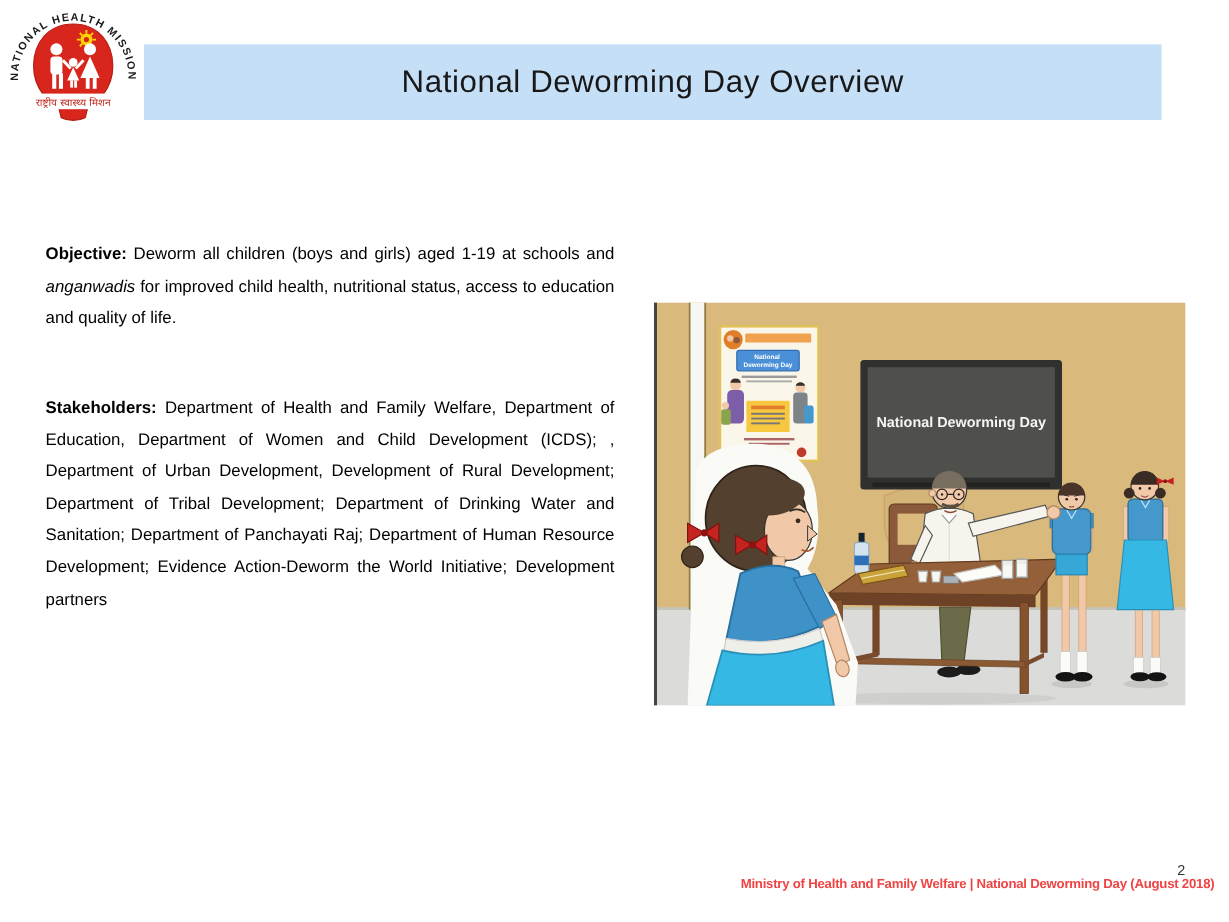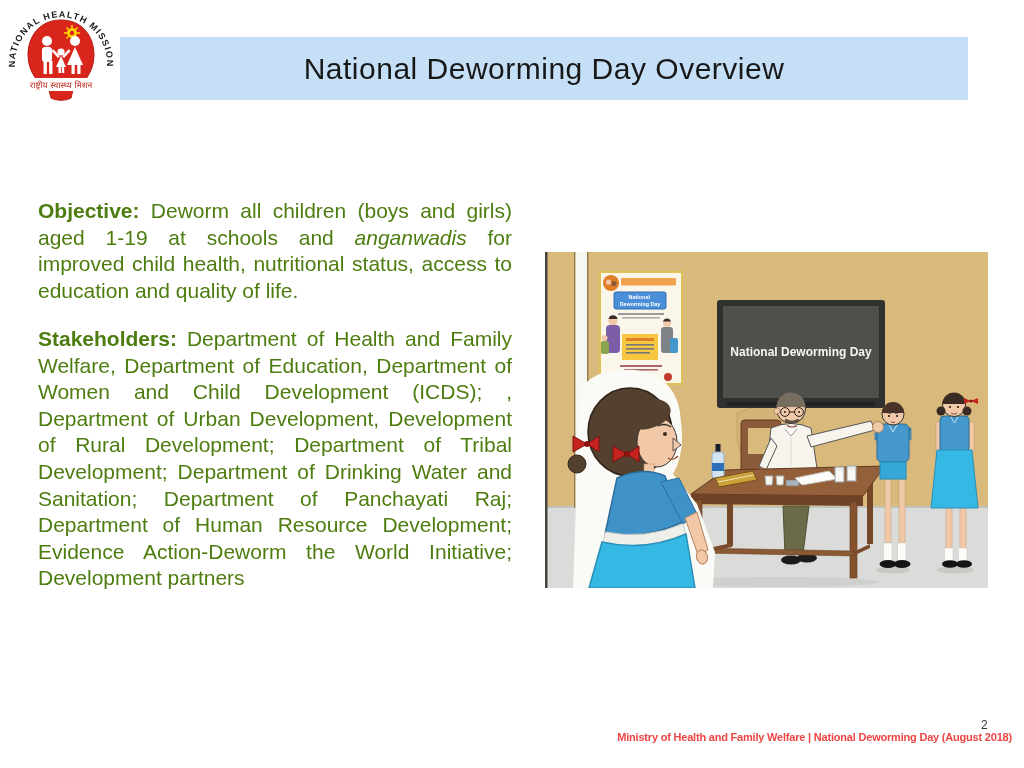--- a/index.html
+++ b/index.html
@@ -4,26 +4,26 @@
 <style>
   html,body{margin:0;padding:0;}
   body{width:1024px;height:768px;position:relative;overflow:hidden;background:#ffffff;
        font-family:"Liberation Sans", sans-serif;}
   .slide{position:absolute;inset:0;background:#ffffff;}
 
   .logo{position:absolute;left:8px;top:4px;width:106px;height:110px;}
 
   .banner{position:absolute;left:120px;top:37px;width:848px;height:63px;background:#C5DFF7;
           display:flex;align-items:center;justify-content:center;}
-  .banner-title{font-size:30px;font-weight:400;color:#181818;letter-spacing:.5px;white-space:nowrap;}
+  .banner-title{font-size:26px;font-weight:400;color:#181818;letter-spacing:.5px;white-space:nowrap;}
 
   .heading{position:absolute;left:38px;top:146px;font-size:24px;font-weight:bold;color:#3B3838;
            white-space:nowrap;}
 
-  .para{position:absolute;left:38px;width:474px;font-size:21px;line-height:26.6px;color:#4d7c0f;
+  .para{position:absolute;left:38px;width:474px;font-size:14px;line-height:26.6px;color:#000000;
         text-align:justify;}
   .para-objective{top:198px;}
   .para-stakeholders{top:326px;}
   .para b{font-weight:bold;}
   .ital{font-style:italic;}
 
   .illustration{position:absolute;left:545px;top:252px;width:443px;height:336px;}
 
   .footer{position:absolute;left:0;top:731px;width:1012px;text-align:right;
           font-size:11px;font-weight:bold;color:#ef4444;letter-spacing:-.2px;}

